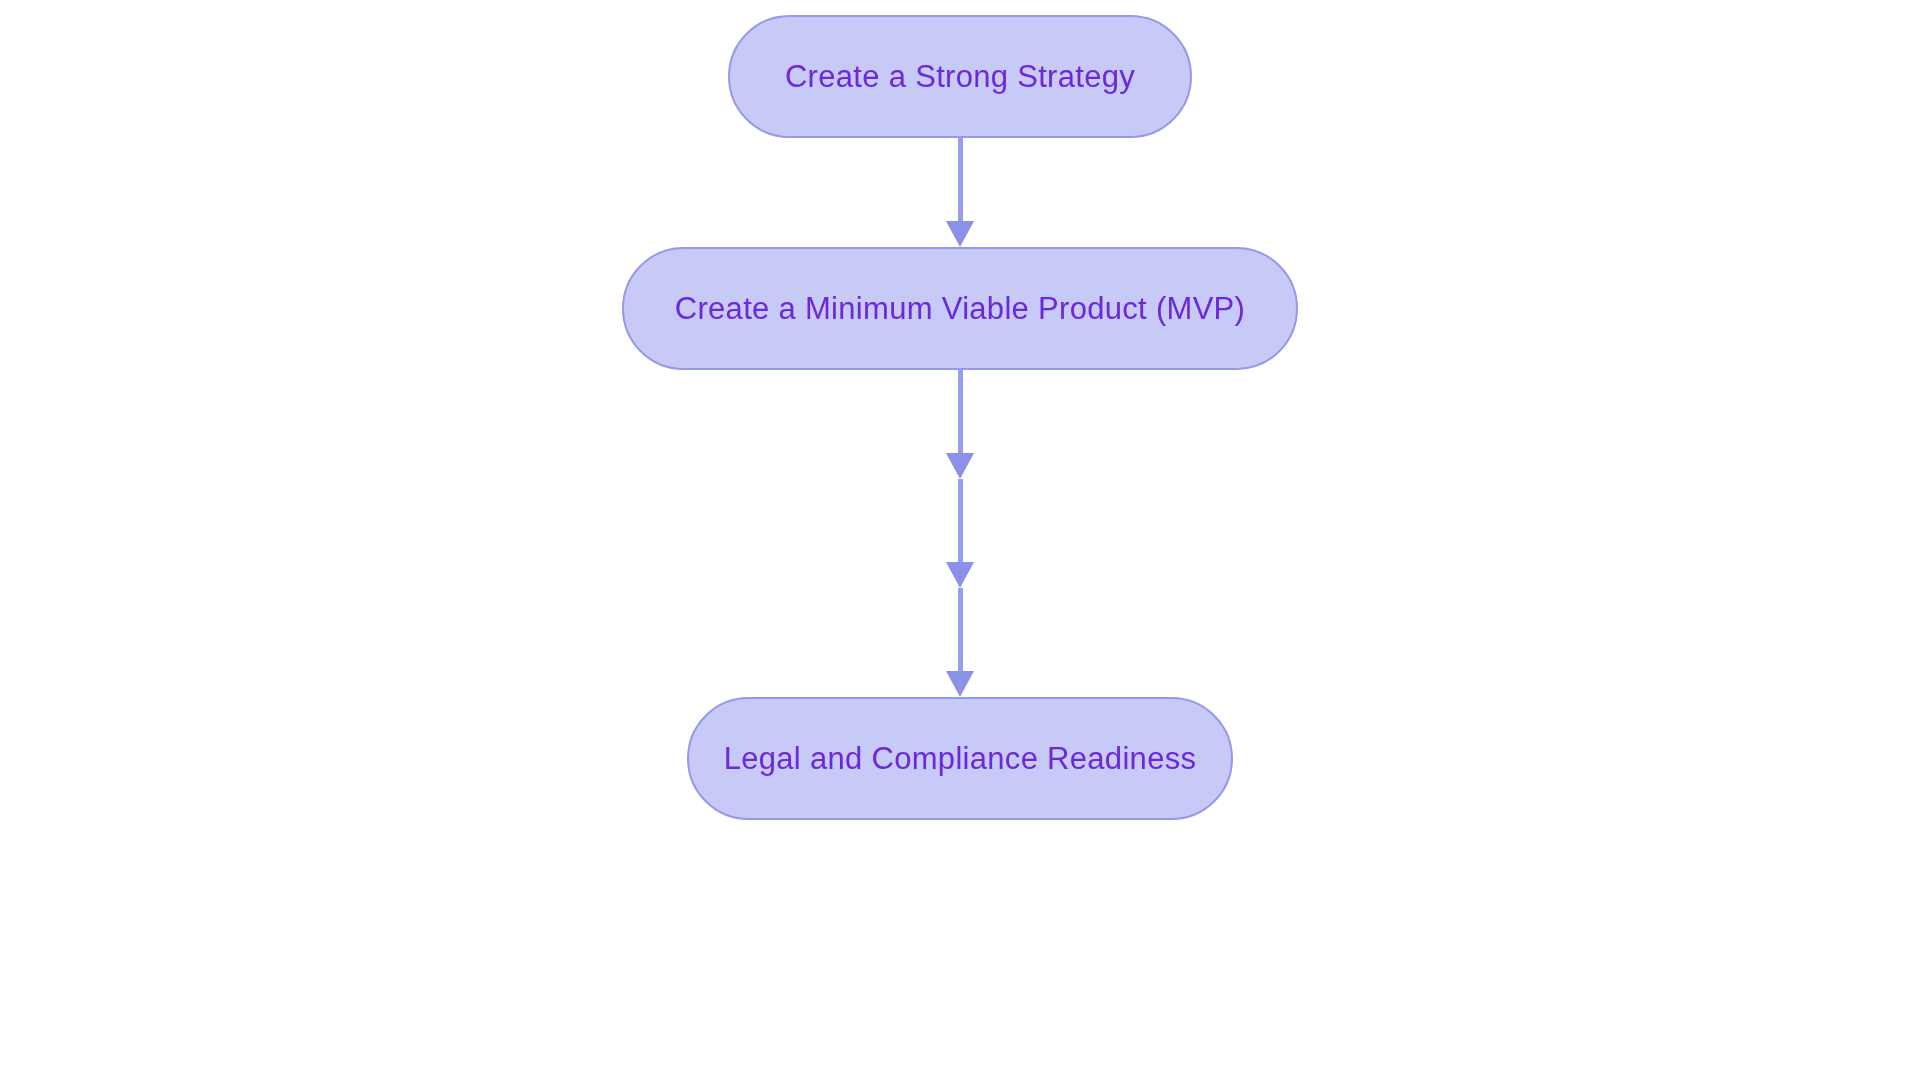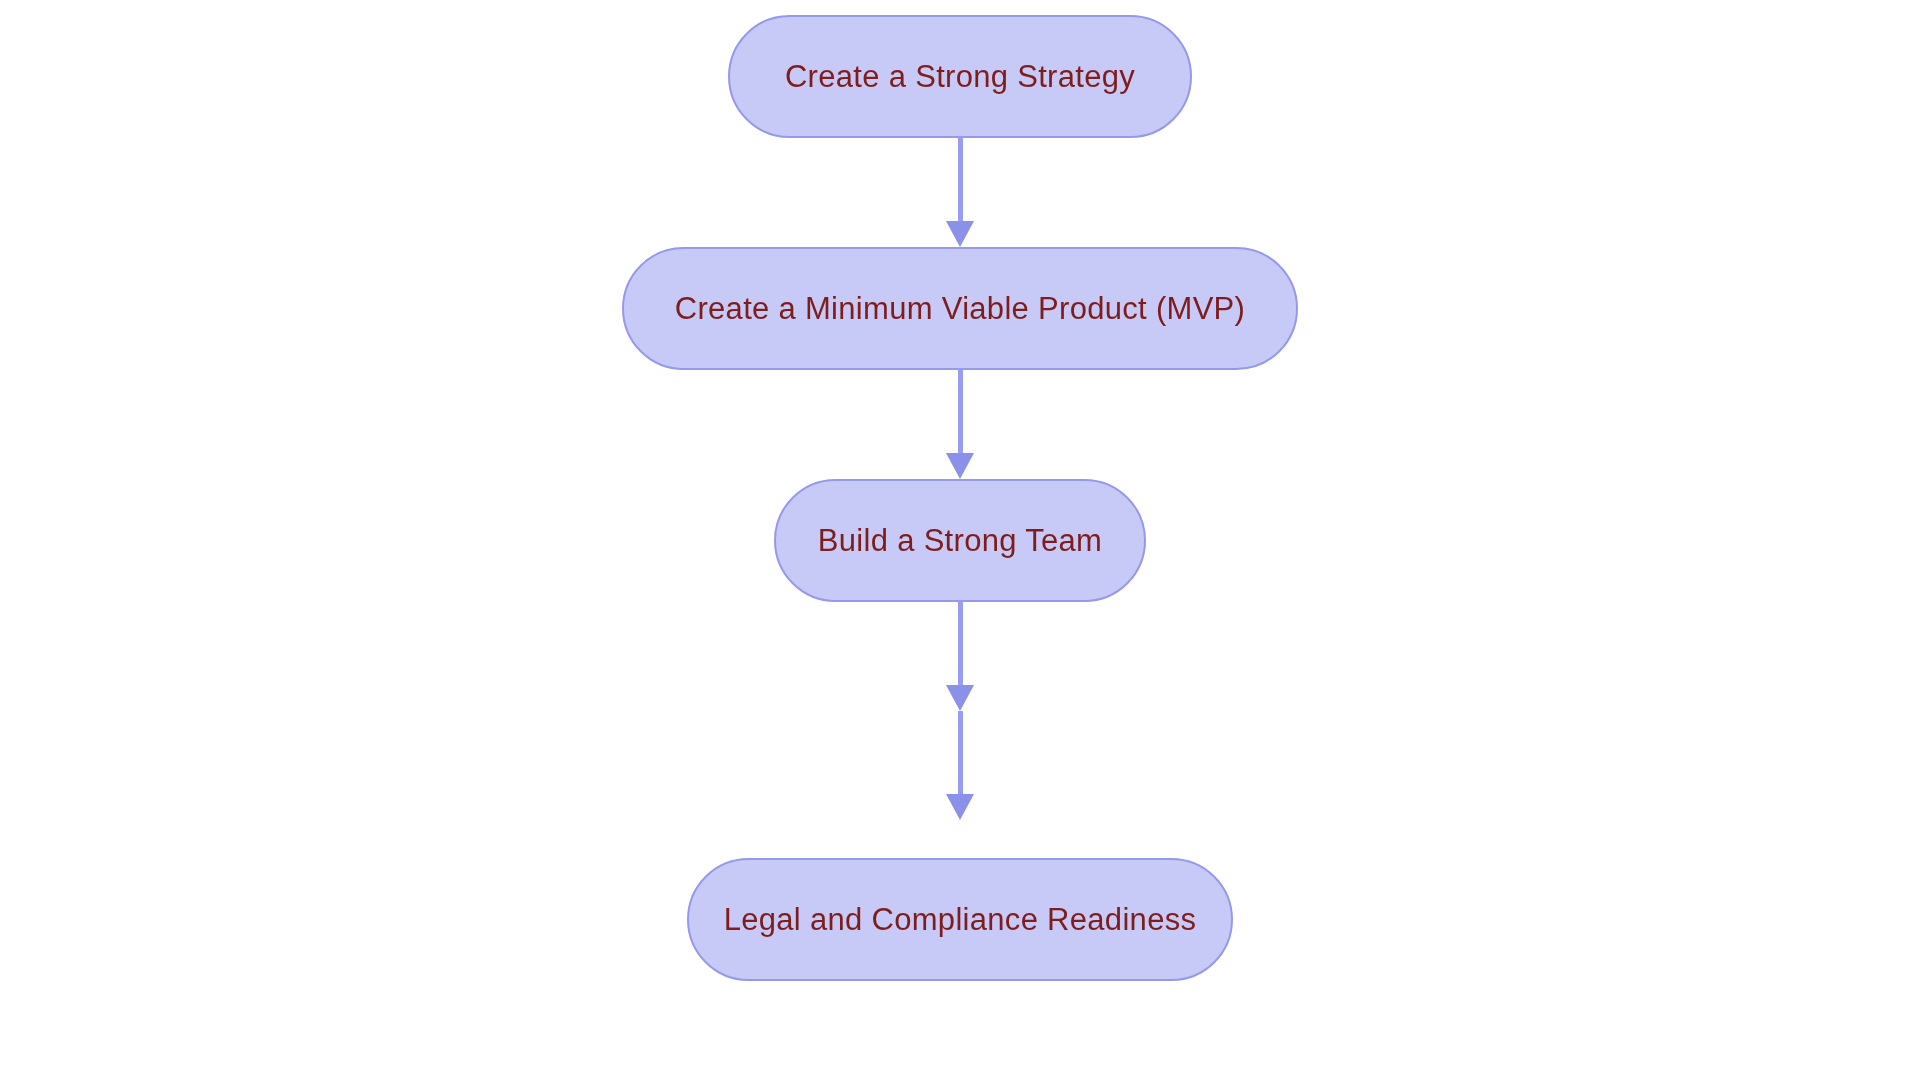--- a/index.html
+++ b/index.html
@@ -27,28 +27,28 @@
     background: #c7c9f7;
     border: 2px solid #9499e9;
     border-radius: 61.5px;
     display: flex;
     align-items: center;
     justify-content: center;
   }
   .node-label {
     font-size: 31px;
     letter-spacing: 0.3px;
-    color: #7f1d1d;
+    color: #6d28d9;
     white-space: nowrap;
   }
   .w0 { width: 464px; }
   .w1 { width: 676px; }
   .w2 { width: 372px; }
   .w3 { width: 514px; }
-  .w4 { width: 546px; margin-top: 38px; }
+  .w4 { width: 546px; }
   .connector {
     flex: 0 0 auto;
     display: flex;
     flex-direction: column;
     align-items: center;
   }
   .connector-stem {
     width: 5px;
     height: 83px;
     background: #979df0;
@@ -77,23 +77,20 @@
 
   <div class="node w1">
     <span class="node-label">Create a Minimum Viable Product (MVP)</span>
   </div>
 
   <div class="connector">
     <div class="connector-stem"></div>
     <div class="connector-head"></div>
   </div>
 
-  <div class="node w2">
-    <span class="node-label">Build a Strong Team</span>
-  </div>
 
   <div class="connector">
     <div class="connector-stem"></div>
     <div class="connector-head"></div>
   </div>
 
 
   <div class="connector">
     <div class="connector-stem"></div>
     <div class="connector-head"></div>

